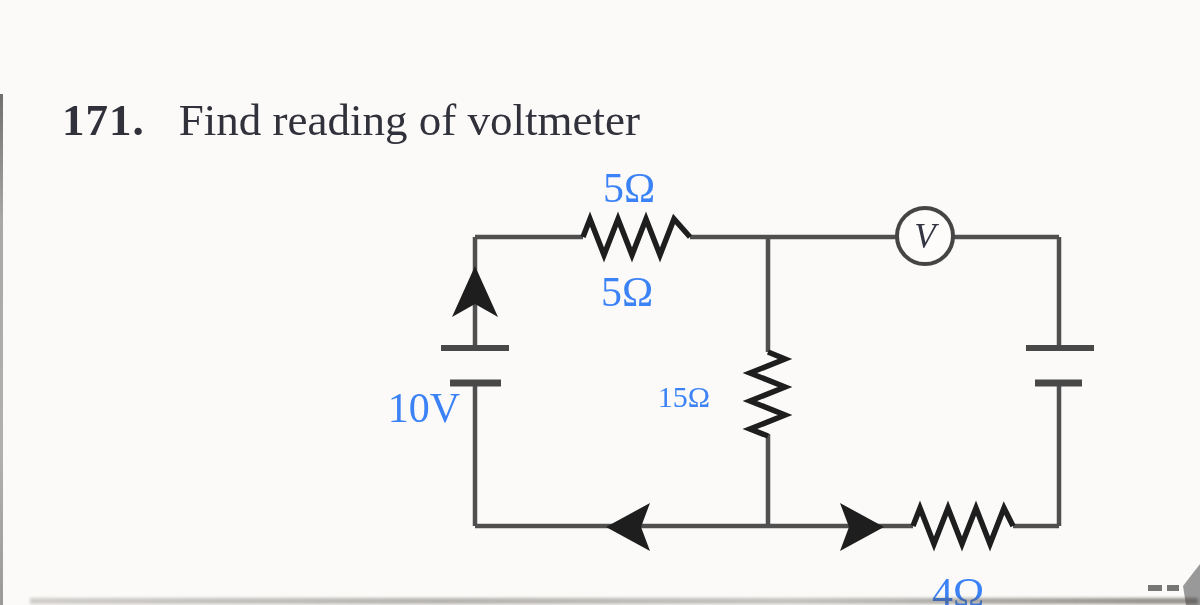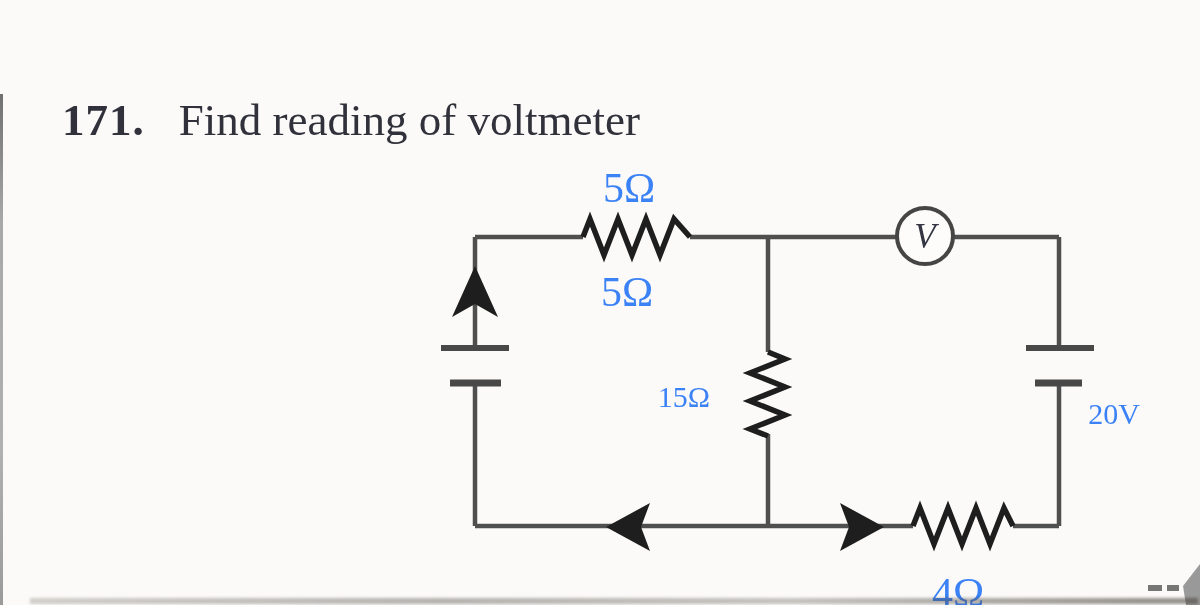--- a/index.html
+++ b/index.html
@@ -92,19 +92,19 @@
       <polygon points="1183,586 1200,564 1200,605 1186,605" fill="#8e8e8e" fill-opacity="0.9"></polygon>
       <rect x="1148" y="585" width="14" height="6" fill="#4a4a4a" fill-opacity="0.75"></rect>
       <rect x="1167" y="585" width="12" height="6" fill="#4a4a4a" fill-opacity="0.75"></rect>
     </g>
   </svg>
 
   <span class="clabel" style="left:629px; top:188px;">5Ω</span>
   <span class="clabel" style="left:627px; top:292px;">5Ω</span>
   <span class="clabel lbl-15" style="left:684px; top:397px;">15Ω</span>
   <span class="clabel" style="left:958px; top:593px;">4Ω</span>
-  <span class="clabel lbl-20v" style="left:1114px; top:414px;">20V</span>
+  <span class="clabel" style="left:424px; top:408px;">10V</span>
 
   <span class="vletter" style="left:925px; top:237px;">V</span>
 
   <div class="bottom-smudge"></div>
 
 </div>
 
 </body></html>

